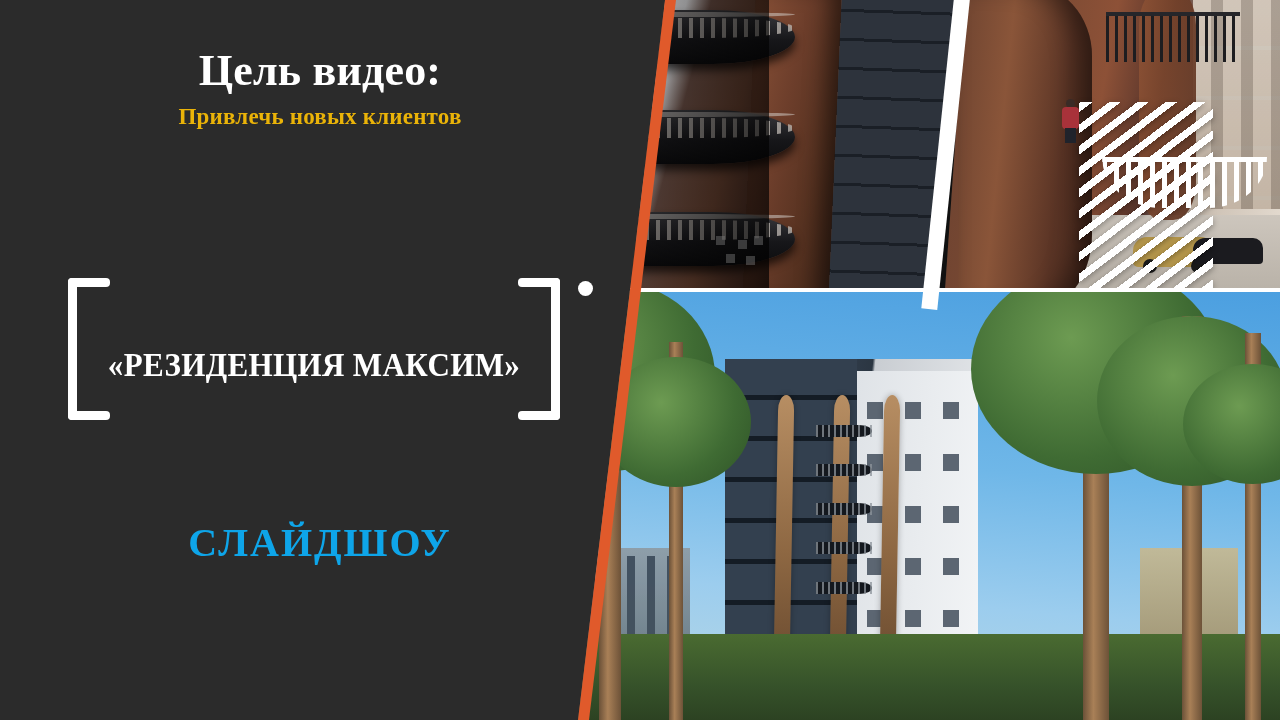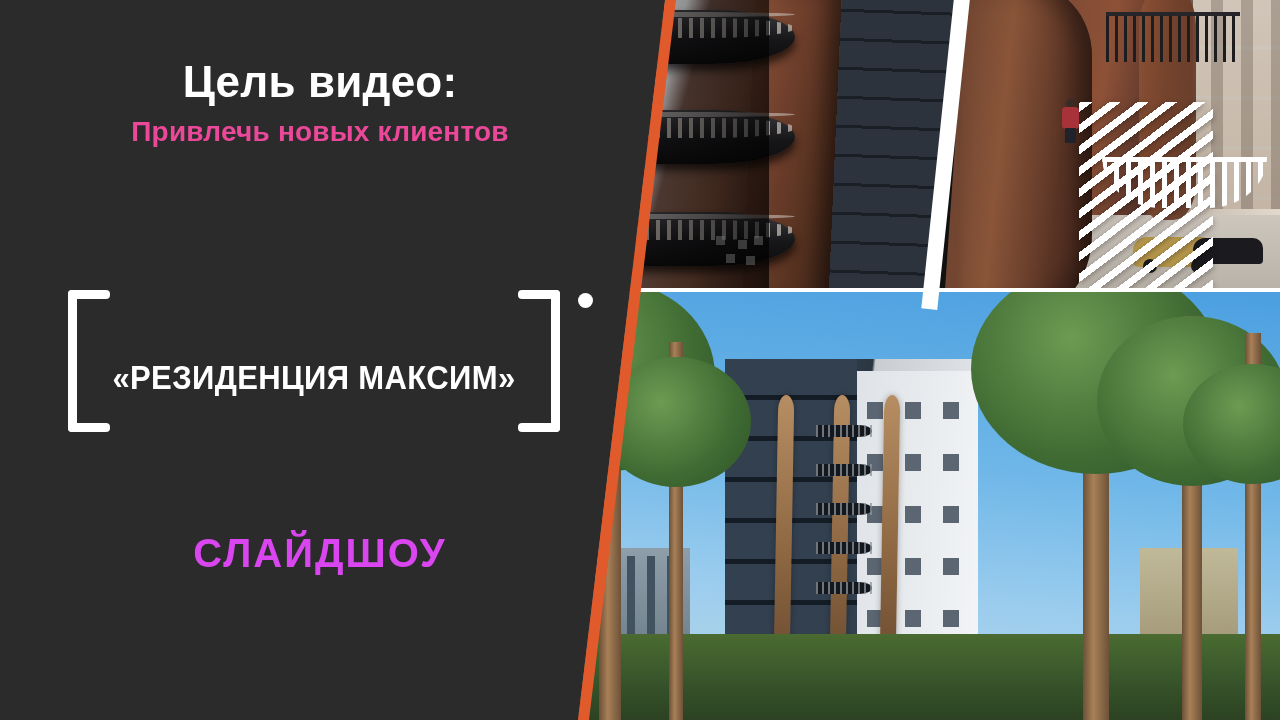--- a/index.html
+++ b/index.html
@@ -135,29 +135,29 @@
   .seam{position:absolute;left:938px;top:-10px;width:16px;height:320px;background:#fff;transform:rotate(6deg);z-index:4;}
   
   .seam-h{position:absolute;left:578px;right:0;top:288px;height:4px;background:#fff;z-index:4;}
 
   
   .diag{
     position:absolute;left:0;top:0;width:1280px;height:720px;z-index:6;pointer-events:none;
   }
 
   
-  .left{position:absolute;left:0;top:12px;width:660px;height:640px;z-index:7;}
+  .left{position:absolute;left:0;top:0;width:660px;height:640px;z-index:7;font-family:Liberation Serif, serif;}
 
   .goal-title{
     position:absolute;top:45px;left:0;width:640px;text-align:center;
     font-size:44px;font-weight:bold;color:#ffffff;letter-spacing:.2px;
   }
   .goal-sub{
     position:absolute;top:104px;left:0;width:640px;text-align:center;
-    font-size:28px;font-weight:bold;color:#ec4899;letter-spacing:.2px;
+    font-size:23px;font-weight:bold;color:#eab308;letter-spacing:.2px;
   }
 
   .frame{position:absolute;left:68px;top:278px;width:492px;height:142px;}
   .br{position:absolute;top:0;width:42px;height:142px;}
   .br span{position:absolute;background:#fff;border-radius:4px;}
   .br .v{top:0;width:9px;height:142px;}
   .br .t{top:0;height:9px;width:42px;}
   .br .b{bottom:0;height:9px;width:42px;}
   .br-l{left:0;} .br-l .v{left:0;} .br-l .t,.br-l .b{left:0;}
   .br-r{right:0;} .br-r .v{right:0;} .br-r .t,.br-r .b{right:0;}
@@ -167,21 +167,21 @@
     position:absolute;left:68px;top:288px;width:492px;text-align:center;
     font-size:56px;font-weight:bold;color:#fff;line-height:1;letter-spacing:1px;
   }
   .jk-sub{
     position:absolute;left:48px;top:347px;width:532px;text-align:center;
     font-size:33px;font-weight:bold;color:#fff;letter-spacing:.4px;
     transform:scaleX(.94);
   }
   .slideshow{
     position:absolute;left:0;top:519px;width:640px;text-align:center;
-    font-size:40px;font-weight:bold;color:#d946ef;letter-spacing:2px;
+    font-size:40px;font-weight:bold;color:#0ea5e9;letter-spacing:2px;
   }
 </style>
 </head>
 <body>
 
 <div id="slide">
 
   <div class="media-stage">
 
     <div class="panel panel-tl">

